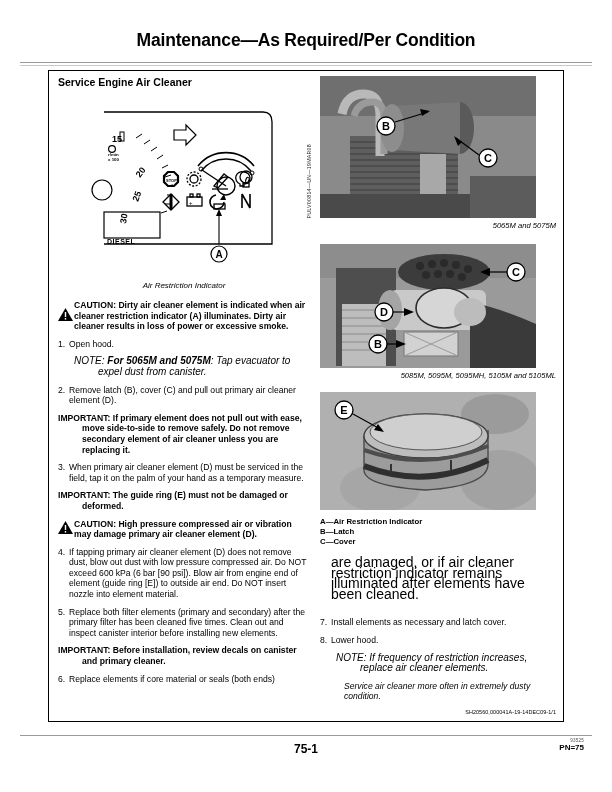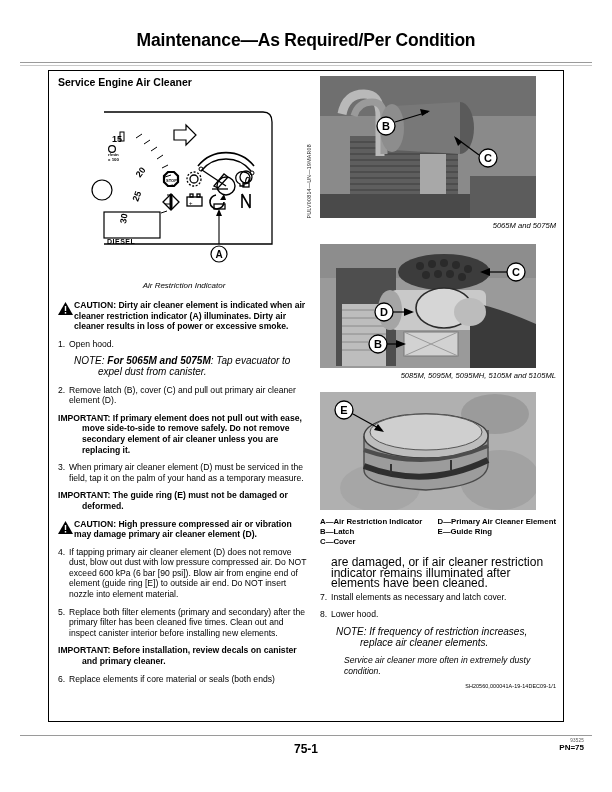--- a/index.html
+++ b/index.html
@@ -44,21 +44,21 @@
   .col-right{
     position:absolute;left:320px;top:76px;width:236px;
   }
 
   .section-title{
     font-size:10.5px;font-weight:bold;margin:0 0 6px 0;
   }
 
   
   p.t{
-    font-size:12px;line-height:10.6px;margin:0 0 3px 0;
+    font-size:14px;line-height:10.6px;margin:0 0 18px 0;
     text-align:left;
   }
 
   .numbered{
     display:flex;font-size:8.6px;line-height:10.6px;margin:0 0 7px 0;
   }
   .numbered .num{width:11px;flex:0 0 11px;}
   .numbered .txt{flex:1;}
 
   .hang{
@@ -230,21 +230,21 @@
 
         <path d="M161 117 L161 150" stroke="#000" stroke-width="1.1" fill="none"></path>
         <path d="M161 115 L158 122 L164 122 Z" fill="#000"></path>
         <circle cx="161" cy="160" r="8" fill="#fff" stroke="#000" stroke-width="1.2"></circle>
         <text x="161" y="164" font-size="10" text-anchor="middle" font-weight="bold" font-family="Liberation Sans, sans-serif">A</text>
       </svg>
       <div class="sidecode" style="right:-2px;top:50px;">PULV00814—UN—19MAR08</div>
     </div>
     <div class="fig-cap">Air Restriction Indicator</div>
 
-    <div class="caution" style="margin-top:10px;">
+    <div class="caution" style="margin-top:10px;align-items:center;">
       <div class="tri">
         <svg width="15" height="13" viewBox="0 0 15 13">
           <polygon points="7.5,0 15,13 0,13" fill="#000"></polygon>
           <rect x="6.8" y="4" width="1.4" height="5" fill="#fff"></rect>
           <rect x="6.8" y="10" width="1.4" height="1.6" fill="#fff"></rect>
         </svg>
       </div>
       <div class="ctext">CAUTION: Dirty air cleaner element is indicated when air cleaner restriction indicator (A) illuminates. Dirty air cleaner results in loss of power or excessive smoke.</div>
     </div>
 
@@ -427,24 +427,20 @@
       </svg>
       
     </div>
 
     <div class="legend">
       <div class="lc">
         <div>A—Air Restriction Indicator</div>
         <div>B—Latch</div>
         <div>C—Cover</div>
       </div>
-      <div class="lc">
-        <div>D—Primary Air Cleaner Element</div>
-        <div>E—Guide Ring</div>
-      </div>
     </div>
 
     <div style="margin-top:10px;">
       <p class="t" style="padding-left:11px;">are damaged, or if air cleaner restriction indicator remains illuminated after elements have been cleaned.</p>
 
       <div class="numbered">
         <div class="num">7.</div>
         <div class="txt">Install elements as necessary and latch cover.</div>
       </div>
 

